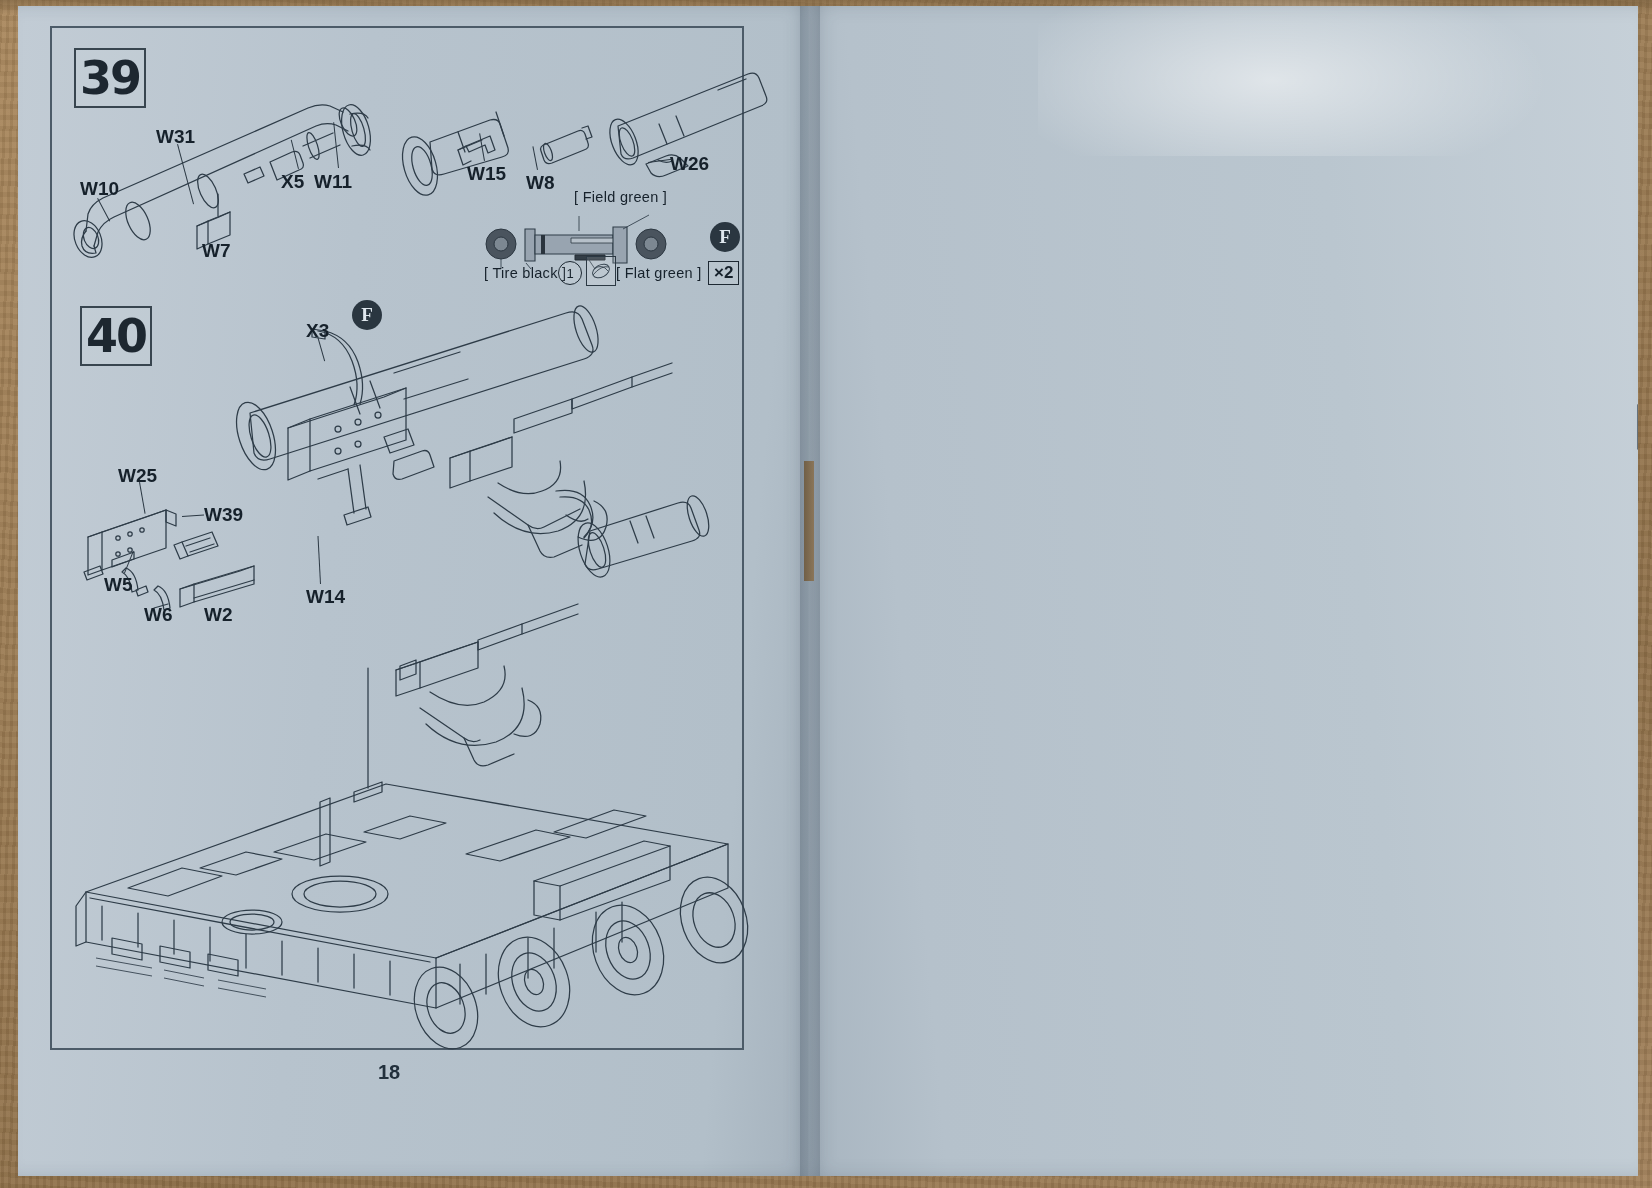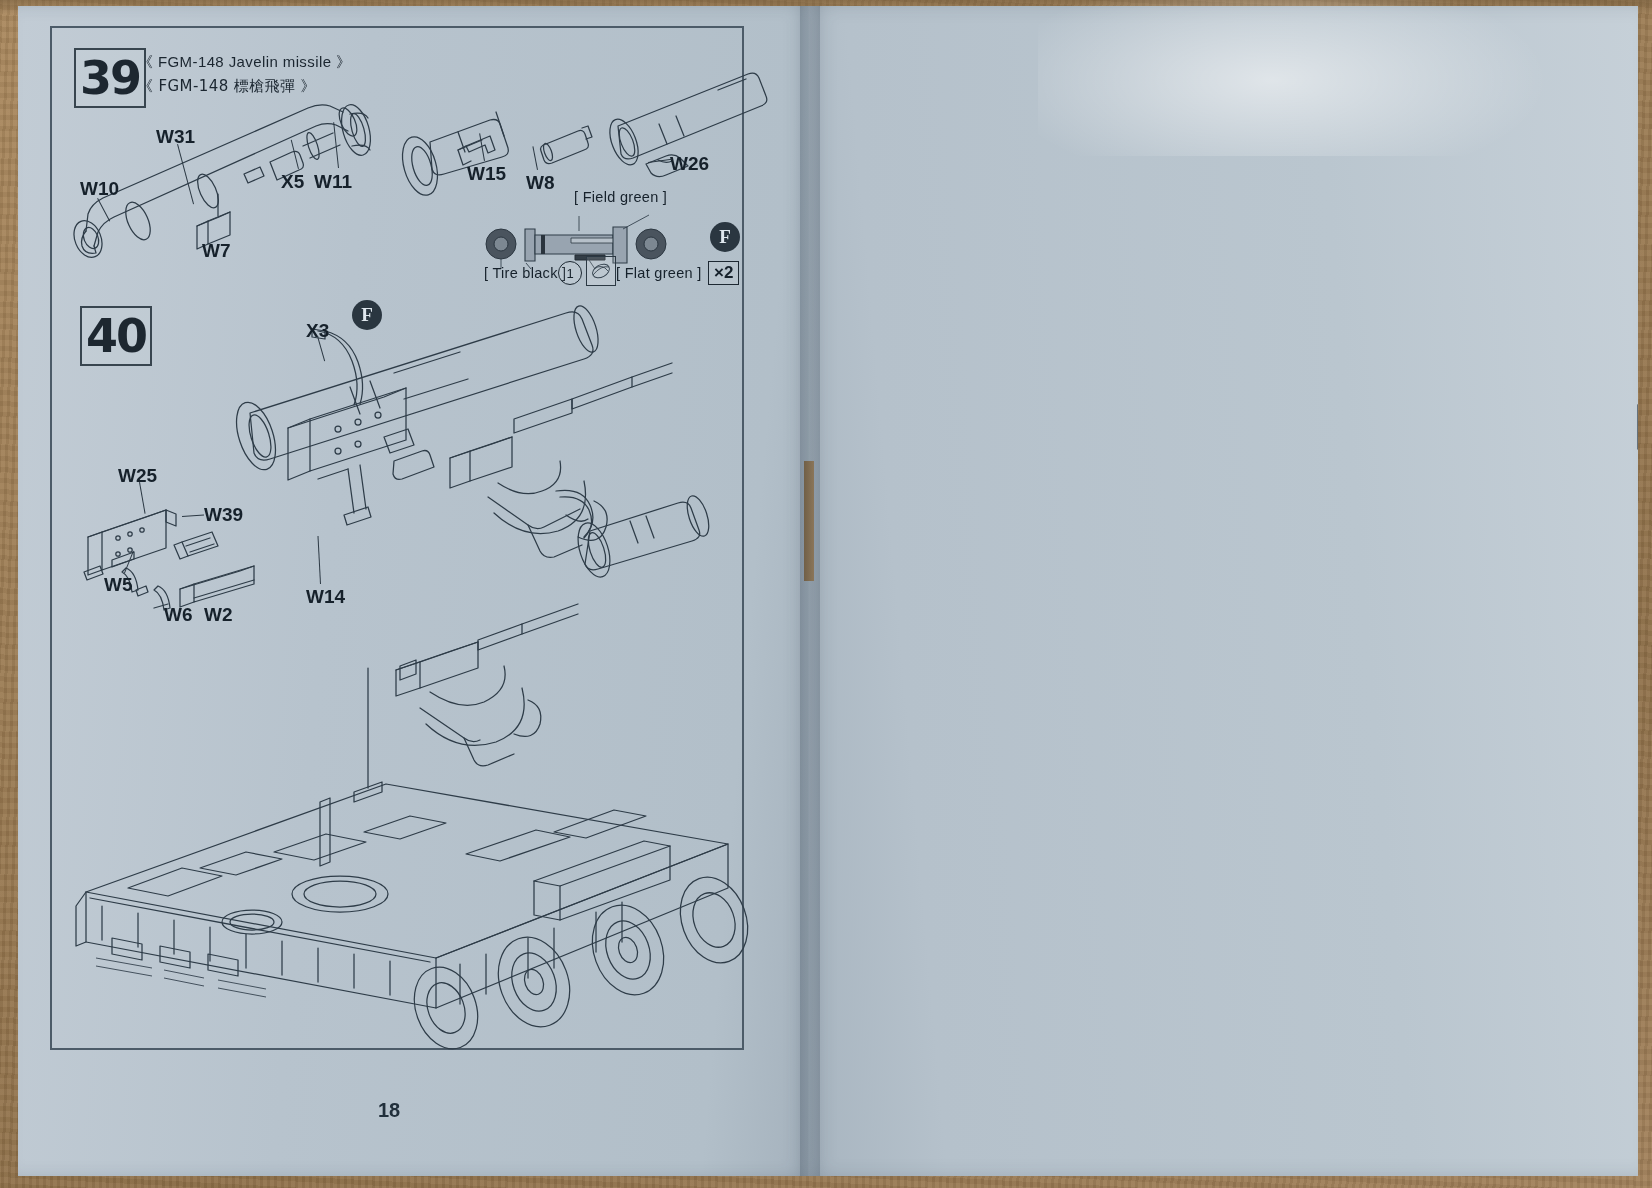--- a/index.html
+++ b/index.html
@@ -34,21 +34,21 @@
   #spine{position:absolute;left:782px;top:0;width:20px;height:1170px;
      background:linear-gradient(90deg,rgba(60,75,90,.30),rgba(120,135,150,.05) 45%,rgba(60,75,90,.28));}
   #spine-gap{position:absolute;left:786px;top:455px;width:10px;height:120px;
      background:linear-gradient(90deg,#6d5637,#8a6f4c);opacity:.85;}
 
   
   .frame{position:absolute;border:2px solid #4c5b68;}
   #frame-left {left:32px;  top:20px;  width:690px; height:1020px;}
 
   .pagenum{position:absolute;font-size:20px;font-weight:bold;color:#22303c;}
-  #pn-left {left:360px; top:1055px;margin-top:38px;}
+  #pn-left {left:360px; top:1055px;}
 
   
   .stepbox{position:absolute;border:2px solid #38454f;background:rgba(255,255,255,.06);
     display:flex;align-items:center;justify-content:center;
     font-size:46px;font-weight:bold;color:#1d2730;font-family:"DejaVu Sans",sans-serif;
     letter-spacing:-2px;}
   #step39{left:56px; top:42px;  width:68px;height:56px;}
   #step40{left:62px; top:300px; width:68px;height:56px;}
 
   .steptitle{position:absolute;color:#1b2630;font-size:15px;line-height:24px;letter-spacing:.4px;}
@@ -85,24 +85,20 @@
 
 <div id="desk"></div>
 
 <div id="booklet">
 
   <div class="page" id="page-left">
 
     <div class="frame" id="frame-left"></div>
 
     <div class="stepbox" id="step39">39</div>
-    <div class="steptitle" id="title39">
-      <div>《 FGM-148  Javelin  missile 》</div>
-      <div class="cjk">《 FGM-148  標槍飛彈  》</div>
-    </div>
 
     <svg style="position:absolute;left:40px;top:40px;" width="700" height="250">
 
       <g class="ln">
         <path d="M28,185 L30,168 Q33,158 45,152 L250,62 Q262,57 272,60 L285,66"></path>
         <path d="M36,200 L40,186 Q45,176 56,171 L258,80 Q268,76 278,79 L290,85"></path>
         <path d="M28,185 Q22,192 24,200 Q27,209 38,207 L36,200"></path>
         <ellipse cx="80" cy="175" rx="10" ry="20" transform="rotate(-24 80 175)"></ellipse>
         <ellipse cx="150" cy="145" rx="8" ry="18" transform="rotate(-24 150 145)"></ellipse>
         <path d="M186,128 l16,-7 l4,9 l-16,7 z"></path>
@@ -327,21 +323,21 @@
         <path d="M102,113 l60,-18 l14,-5"></path>
         <path d="M116,122 l60,-18"></path>
       </g>
     </svg>
     <div class="lbl" style="left:100px;top:459px;">W25</div>
     <div class="ldr" style="left:122px;top:476px;width:32px;transform:rotate(80deg);"></div>
     <div class="lbl" style="left:186px;top:498px;">W39</div>
     <div class="ldr" style="left:164px;top:510px;width:22px;transform:rotate(-4deg);"></div>
     <div class="lbl" style="left:86px;top:568px;">W5</div>
     <div class="ldr" style="left:106px;top:567px;width:24px;transform:rotate(-68deg);"></div>
-    <div class="lbl" style="left:126px;top:598px;margin-left:20px;">W6</div>
+    <div class="lbl" style="left:126px;top:598px;">W6</div>
     <div class="lbl" style="left:186px;top:598px;text-align:center;">W2</div>
     <div class="lbl" style="left:288px;top:580px;">W14</div>
     <div class="ldr" style="left:302px;top:578px;width:48px;transform:rotate(-93deg);"></div>
 
     <svg style="position:absolute;left:50px;top:600px;" width="690" height="440">
 
       <g class="ln">
         <path d="M352,56 l58,-20 l0,26 l-58,20 z"></path>
         <path d="M352,56 l-24,8 l0,26 l24,-8"></path>
         <path d="M328,64 l58,-20 l24,-8"></path>

